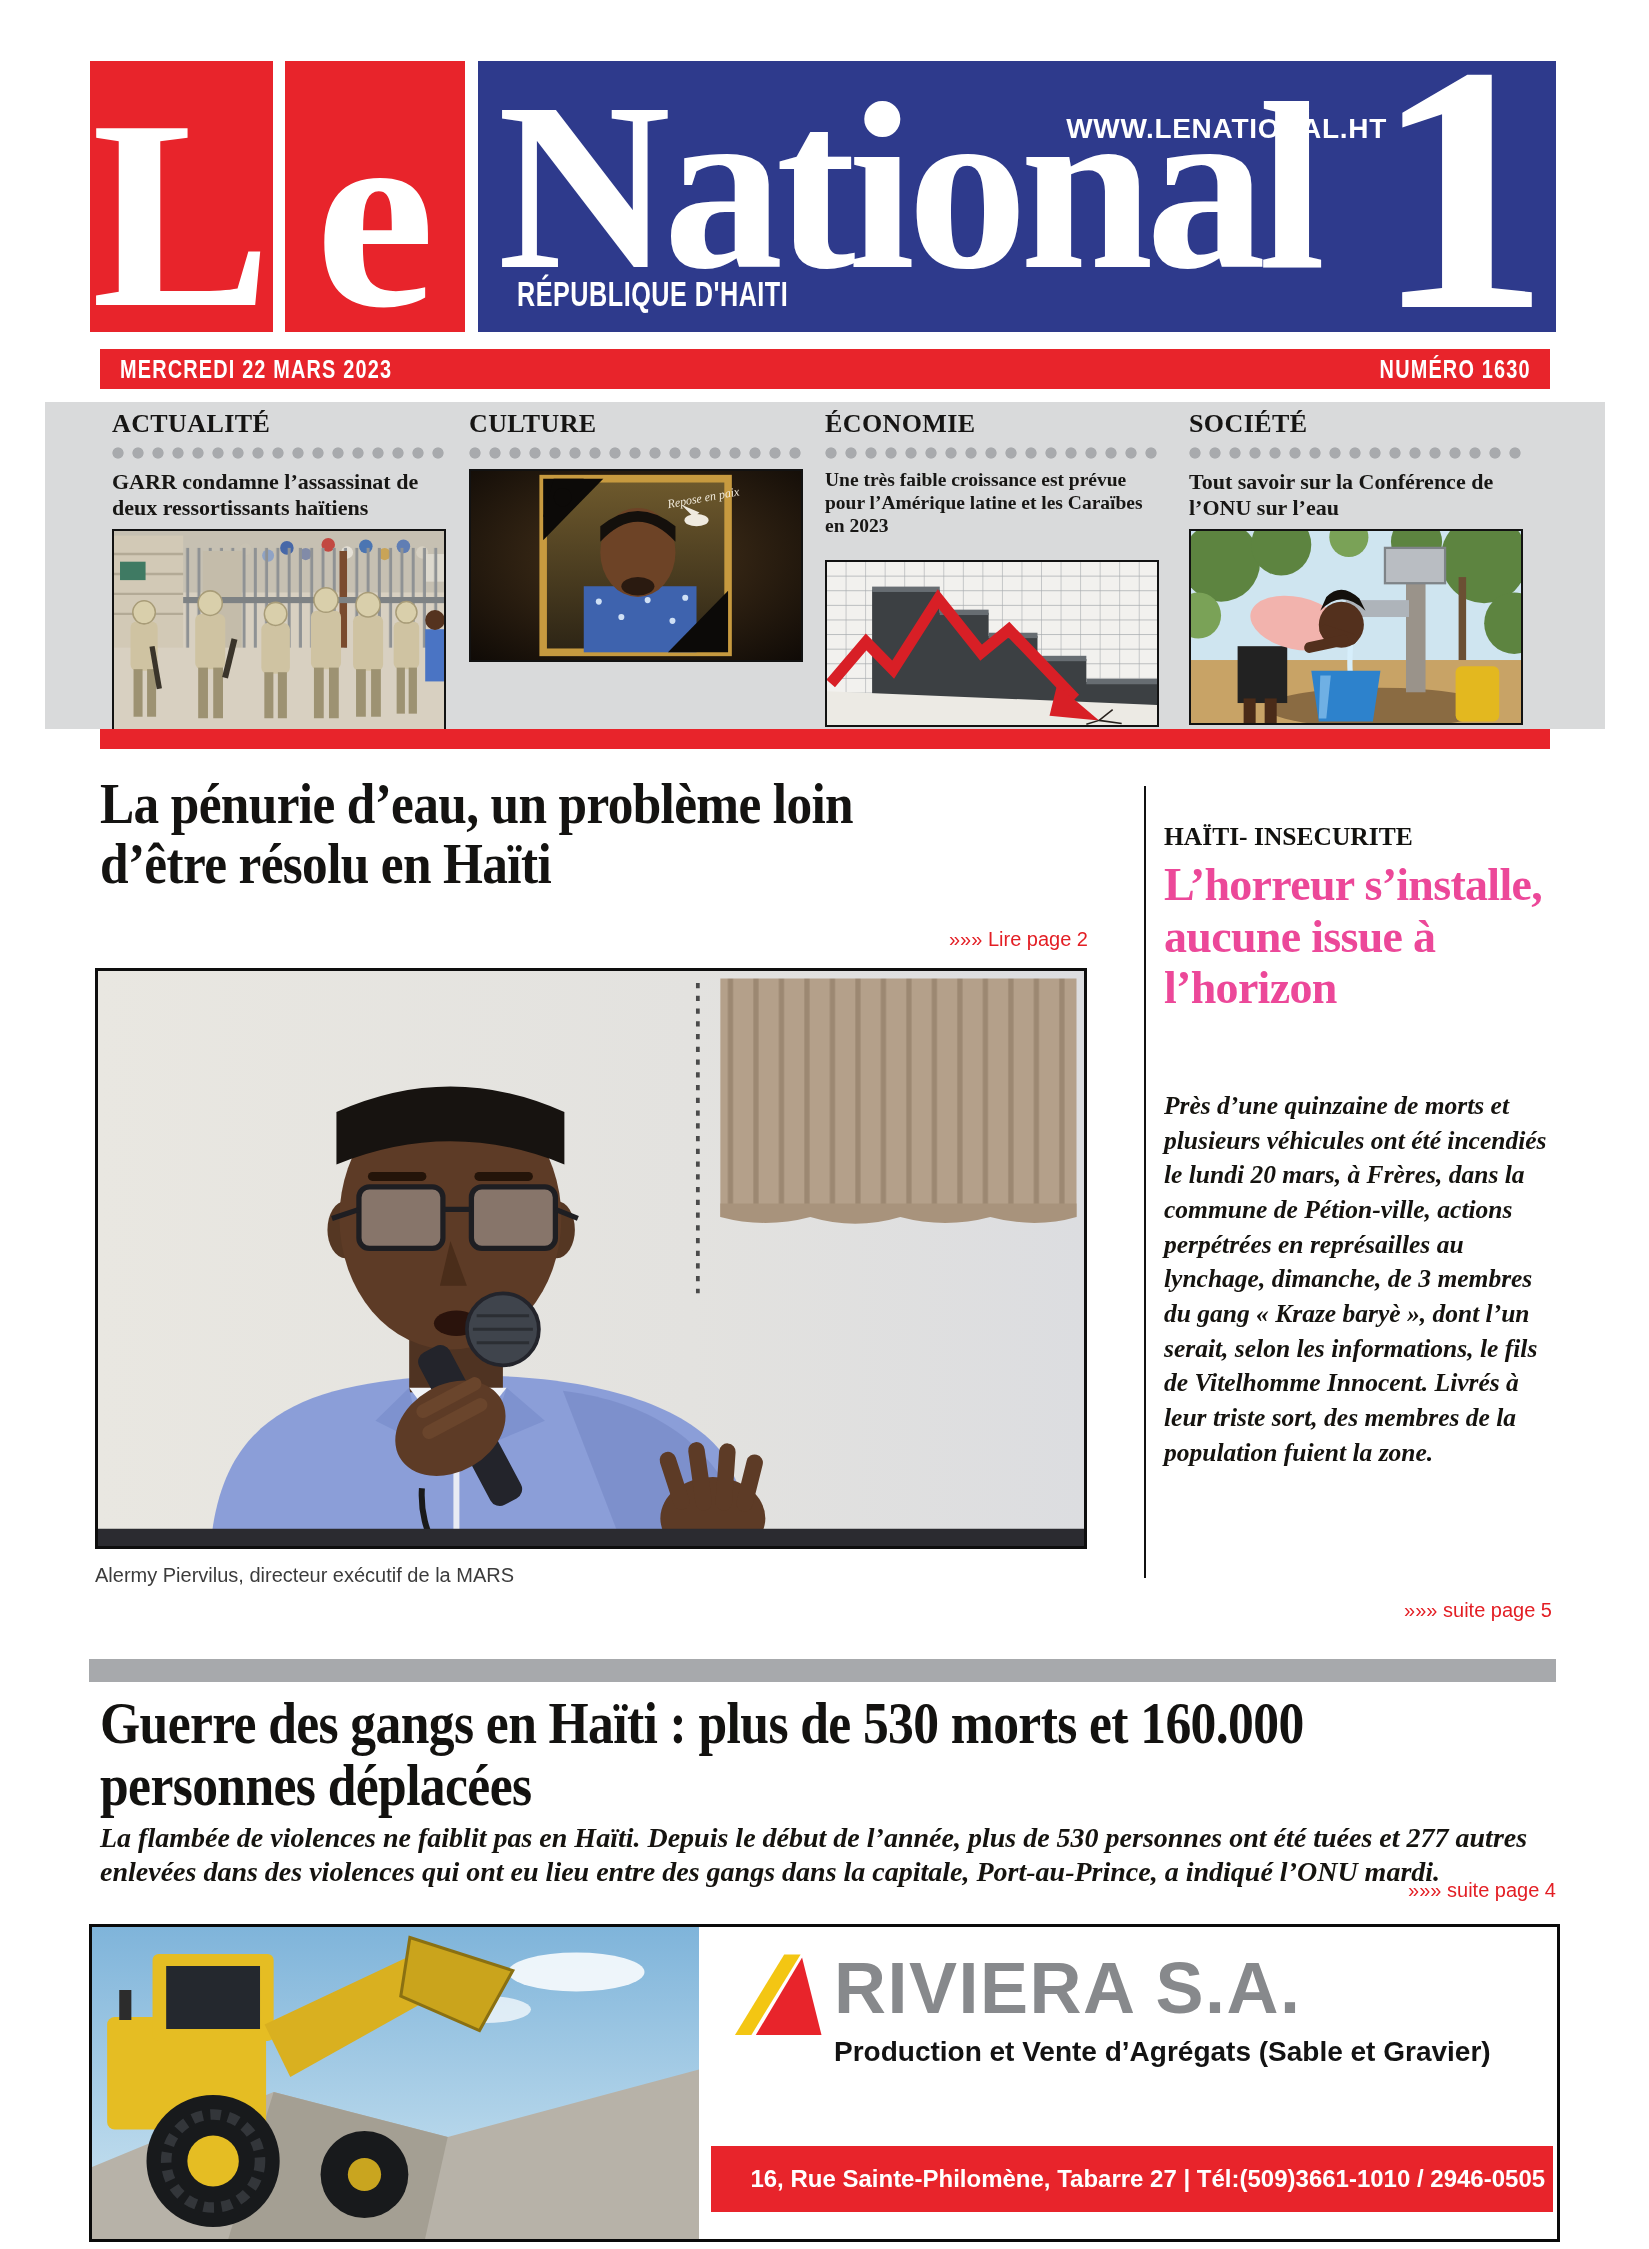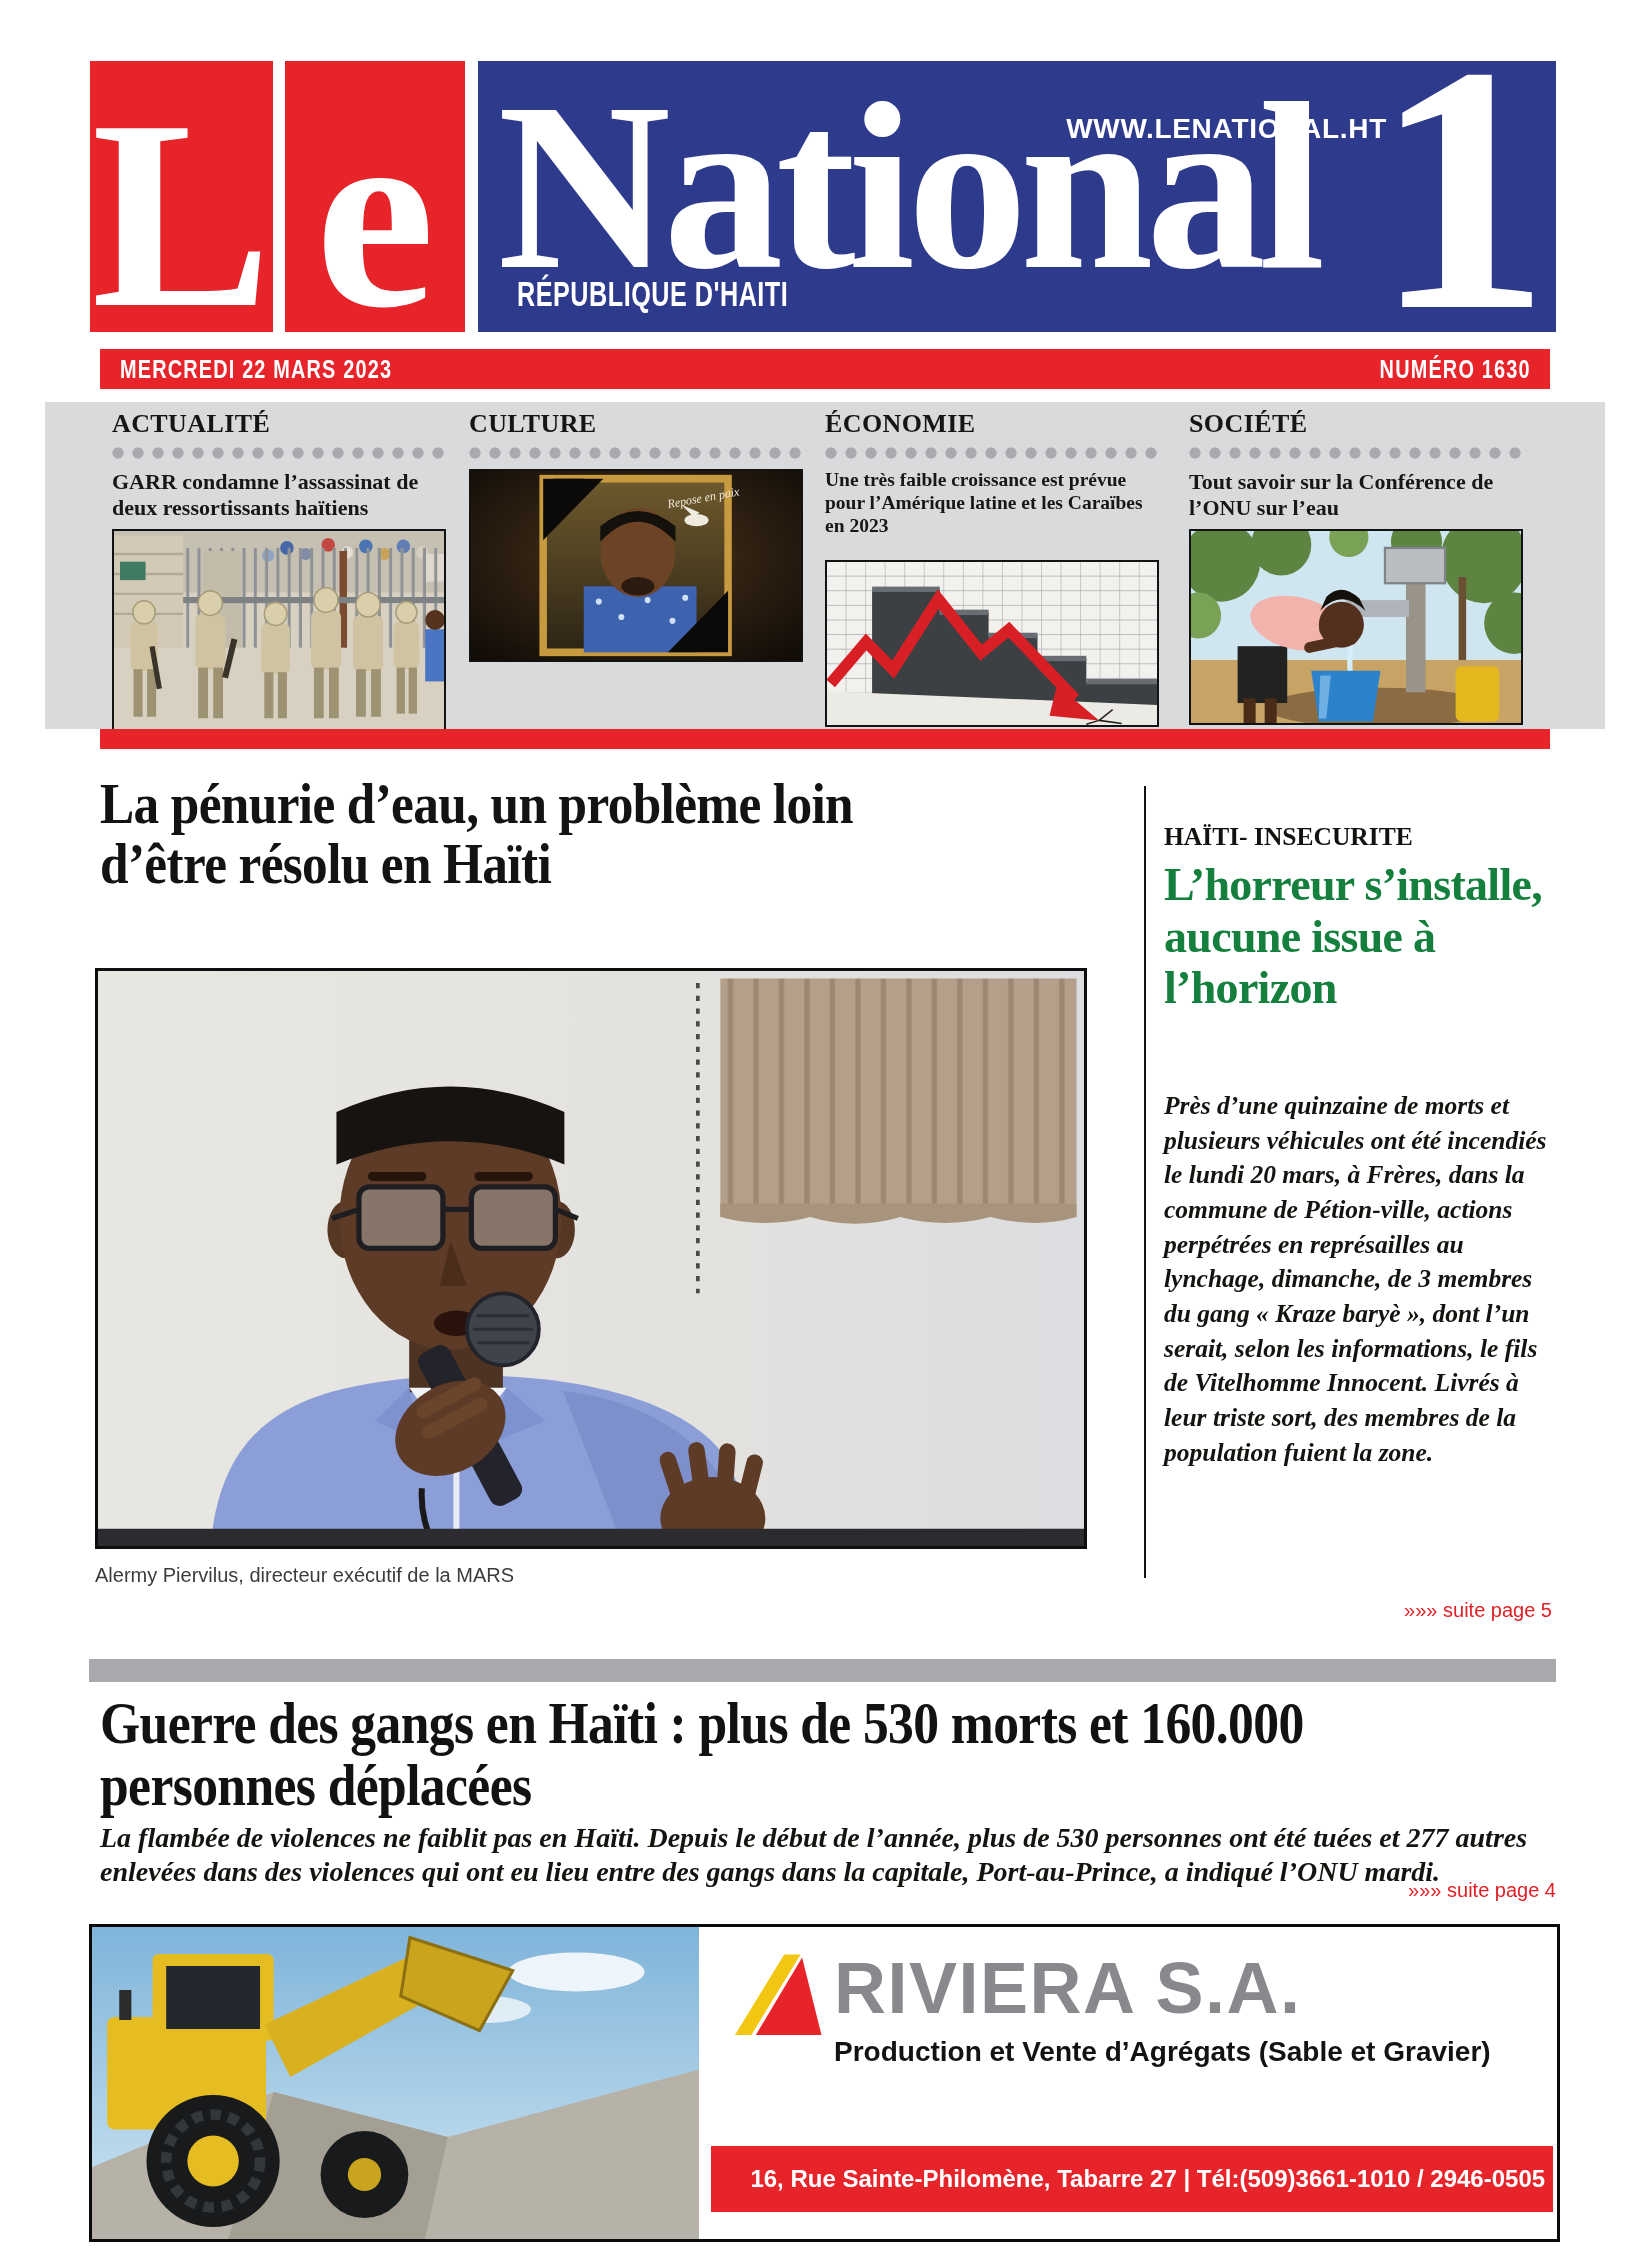--- a/index.html
+++ b/index.html
@@ -54,21 +54,21 @@
              border:3px solid #0e0e0e;box-sizing:border-box;background:#e7e5e0;}
   .mainphoto svg{display:block;width:100%;height:100%;}
   .caption{position:absolute;left:95px;top:1564px;font-family:"Liberation Sans",sans-serif;
            font-size:20px;color:#3c3c3c;}
 
   .vdivider{position:absolute;left:1144px;top:786px;width:2.2px;height:792px;background:#111;}
 
   
   .kicker{position:absolute;left:1164px;top:822px;width:388px;font-size:25.5px;font-weight:bold;color:#13120f;}
   .sidehead{position:absolute;left:1164px;top:859px;width:390px;font-size:46px;font-weight:bold;
-            line-height:1.12;letter-spacing:-0.7px;color:#15803d;}
+            line-height:1.12;letter-spacing:-0.7px;color:#ec4899;}
   .sidebody{position:absolute;left:1164px;top:1089px;width:388px;font-size:25.5px;font-weight:bold;
             font-style:italic;line-height:1.36;color:#15130f;}
   .suite3{position:absolute;left:1164px;top:1599px;width:388px;text-align:right;color:#e31e24;
           font-family:"Liberation Sans",sans-serif;font-size:20px;}
 
   
   .graybar{position:absolute;left:89px;top:1659px;width:1467px;height:22.5px;background:#a7a9ac;}
   .h2wrap{position:absolute;left:100px;top:1692px;width:1492px;font-weight:bold;font-size:60px;
           line-height:1.04;color:#131210;}
   .cond2{display:block;transform:scaleX(.86);transform-origin:0 50%;white-space:nowrap;letter-spacing:-0.7px;}
@@ -318,20 +318,21 @@
       </svg>
     </div>
   </div>
 
   <div class="redrule"></div>
 
   <div class="leadh">
     <span class="cond">La pénurie d’eau, un problème loin</span>
     <span class="cond">d’être  résolu en Haïti</span>
   </div>
+  <div class="lirelink">»»» Lire page 2</div>
 
   <div class="mainphoto">
     <svg viewBox="0 0 1315 767" preserveAspectRatio="none">
       <defs>
         <linearGradient id="wallg" x1="0" y1="0" x2="1" y2="0">
           <stop offset="0%" stop-color="#e9e7e1"></stop>
             <stop offset="60%" stop-color="#e3e2df"></stop>
           <stop offset="100%" stop-color="#dcdde0"></stop>
         </linearGradient>
         <pattern id="folds" width="34" height="10" patternUnits="userSpaceOnUse">

